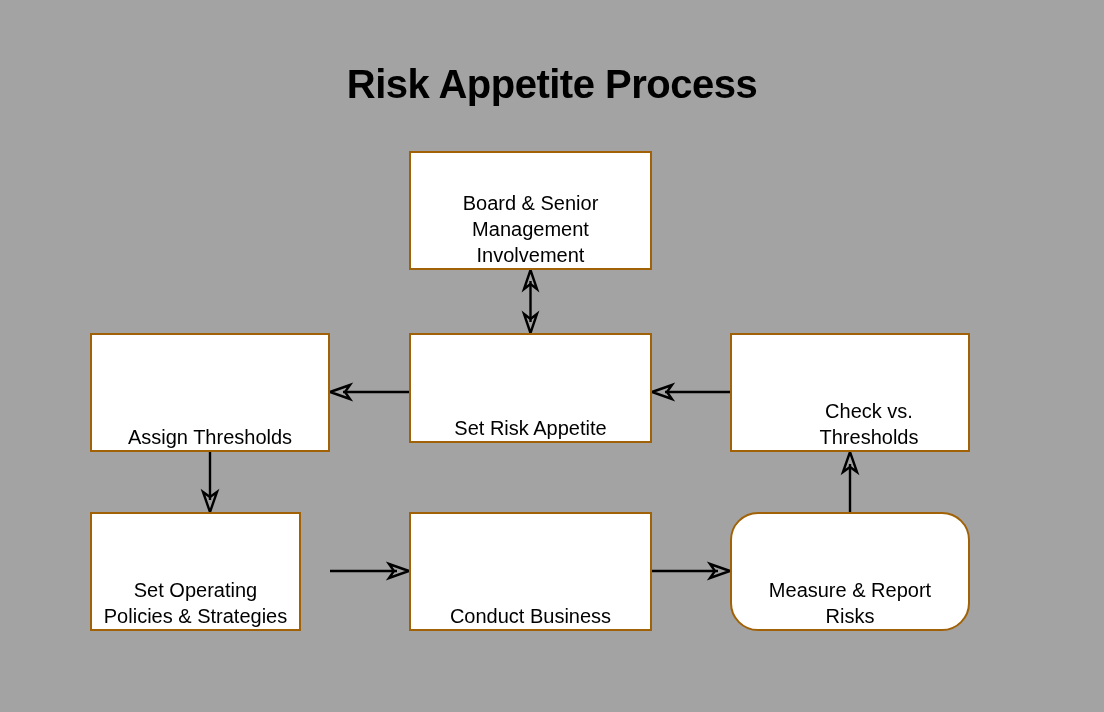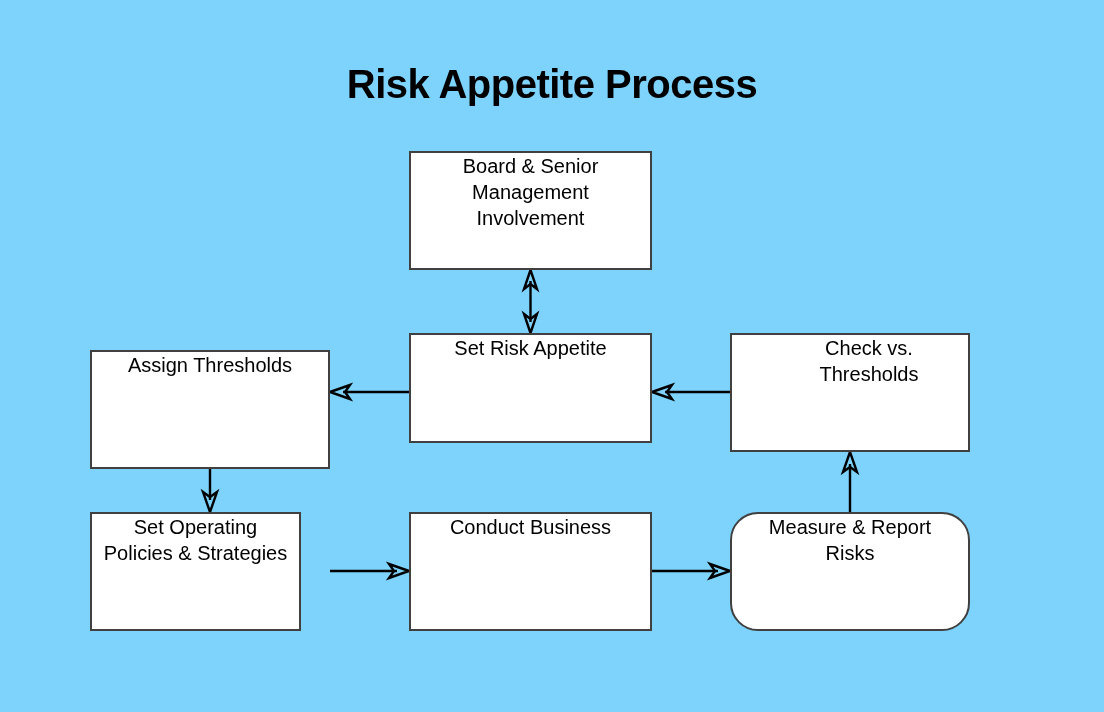--- a/index.html
+++ b/index.html
@@ -4,44 +4,44 @@
 <style>
   html, body {
     margin: 0;
     padding: 0;
     background: #ffffff;
   }
   #canvas {
     position: relative;
     width: 1104px;
     height: 712px;
-    background: #7dd3fc;
+    background: #a3a3a3;
     overflow: hidden;
     font-family: "Liberation Sans", sans-serif;
   }
   #diagram-title {
     position: absolute;
     left: 0;
     top: 62px;
     width: 1104px;
     text-align: center;
     font-family: "Liberation Sans", sans-serif;
     font-weight: bold;
     font-size: 40px;
     letter-spacing: -0.5px;
     color: #000000;
     line-height: 1.1;
   }
   .node {
     position: absolute;
     box-sizing: border-box;
-    border: 2px solid #404040;
+    border: 2px solid #a16207;
     background: #ffffff;
     display: flex;
-    align-items: flex-start;
+    align-items: flex-end;
     justify-content: center;
     text-align: center;
     color: #000000;
     font-family: "Liberation Sans", sans-serif;
     font-size: 20px;
     line-height: 26px;
     white-space: pre-line;
     padding: 0 6px;
   }
   svg#edges {
@@ -107,21 +107,21 @@
       <path class="ahead" d="M850 452 L843 472 L850 467 L857 472 Z"></path>
     </g>
   </svg>
 
   <div class="node" style="left:409px; top:151px; width:243px; height:119px;">
     <span>Board &amp; Senior
 Management
 Involvement</span>
   </div>
 
-  <div class="node" style="left:90px; top:333px; width:240px; height:119px;margin-top:17px;">
+  <div class="node" style="left:90px; top:333px; width:240px; height:119px;">
     <span>Assign Thresholds</span>
   </div>
 
   <div class="node" style="left:409px; top:333px; width:243px; height:110px;">
     <span>Set Risk Appetite</span>
   </div>
 
   <div class="node" style="left:730px; top:333px; width:240px; height:119px;padding-left:44px;">
     <span>Check vs. Thresholds</span>
   </div>

